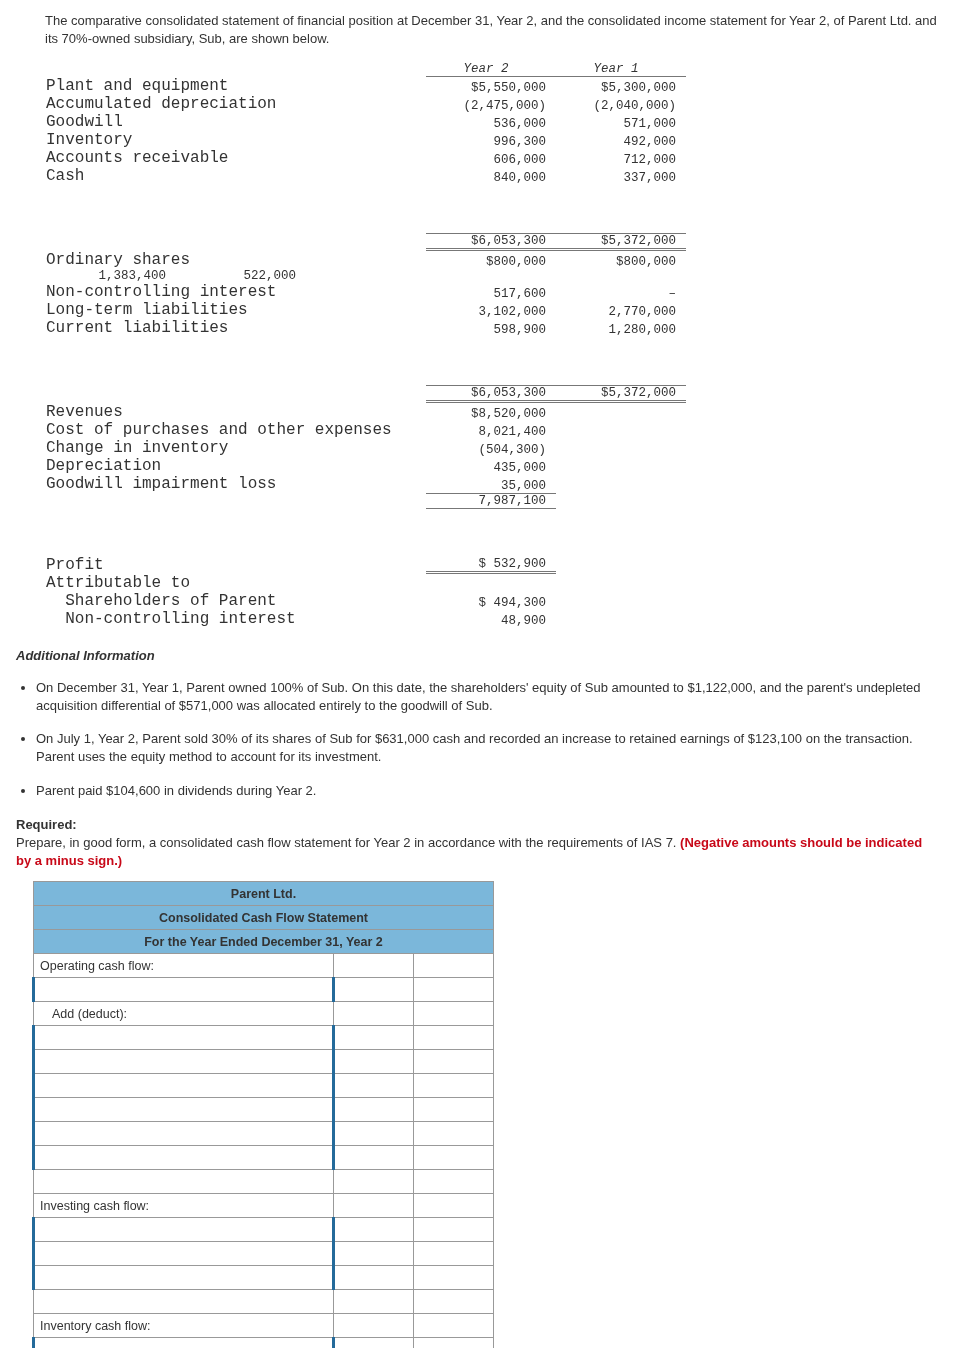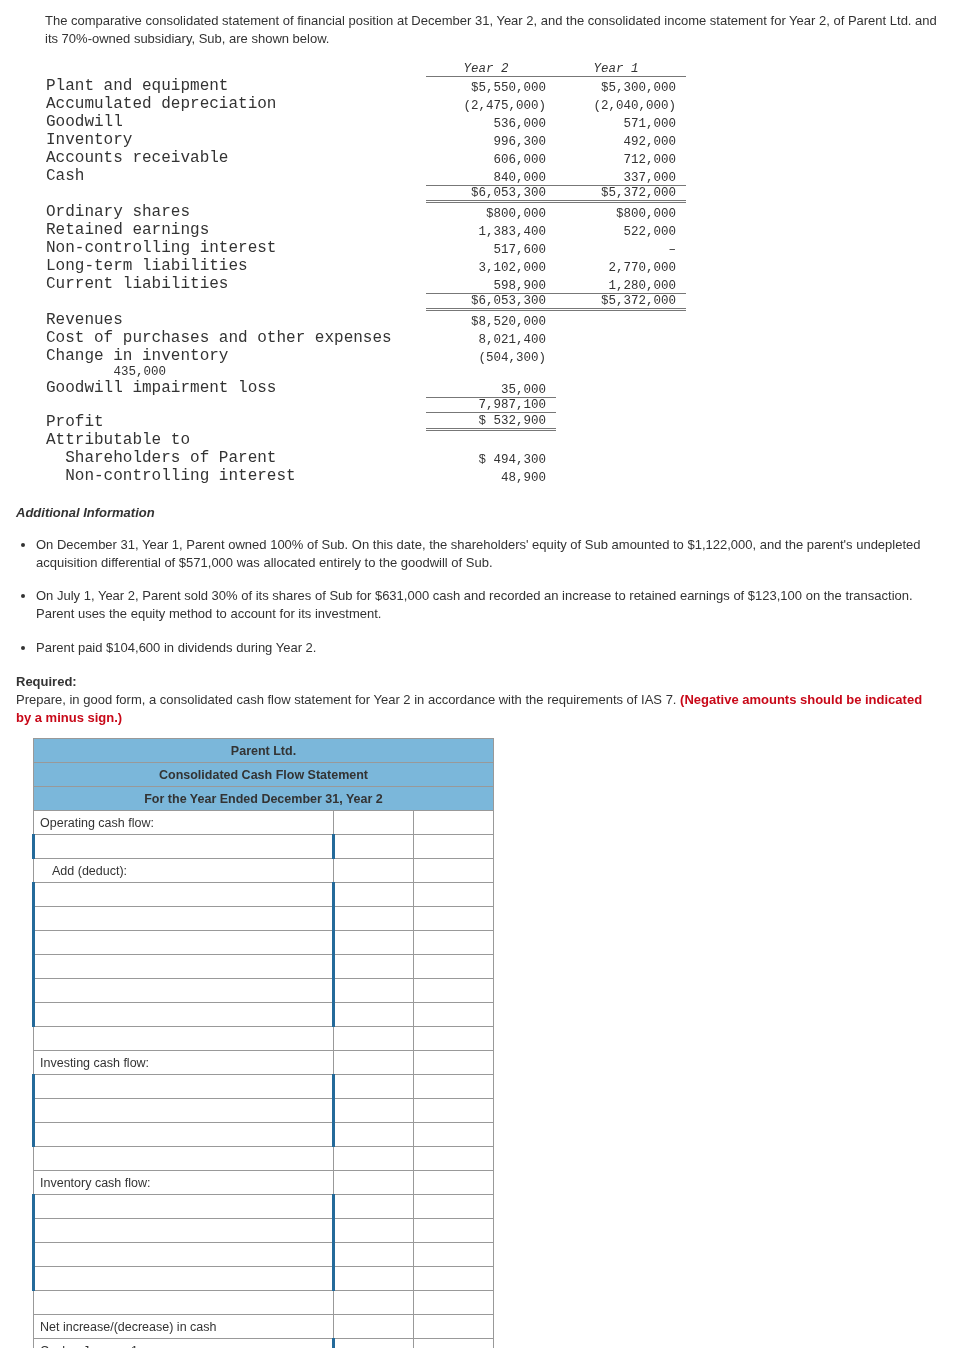--- a/index.html
+++ b/index.html
@@ -47,21 +47,21 @@
     width: 80px;
   }
 
   
   .st-wrap { margin-left: 30px; margin-bottom: 20px; width: 720px; }
   .st-row { display: flex; align-items: flex-end; }
   .st-label { flex: 0 0 380px; font-family: "Courier New", monospace; font-size: 16px; white-space: pre; }
   .st-col   { flex: 0 0 130px; font-family: "Courier New", monospace; font-size: 12.5px; text-align: right; padding-right: 10px; }
   .st-head  { font-style: italic; text-align: center; }
   .single   { border-top: 1px solid #777; }
-  .dblbot   { border-bottom: 3px double #777; }
+  .dblbot   { border-bottom: 3px double #777; margin-top: 48px; }
   .singlebot{ border-bottom: 1px solid #777; }
 </style>
 </head>
 <body>
 
 <div class="intro">The comparative consolidated statement of financial position at December 31, Year 2, and the consolidated income statement for Year 2, of Parent Ltd. and its 70%-owned subsidiary, Sub, are shown below.</div>
 
 <div class="st-wrap">
 
   <div class="st-row">
@@ -108,21 +108,20 @@
     <div class="st-col single dblbot">$5,372,000</div>
   </div>
 
   <div id="block2">
       <div class="st-row">
         <div class="st-label">Ordinary shares</div>
         <div class="st-col">$800,000</div>
         <div class="st-col">$800,000</div>
       </div>
       <div class="st-row">
-        <div class="st-label">Retained earnings</div>
         <div class="st-col">1,383,400</div>
         <div class="st-col">522,000</div>
       </div>
       <div class="st-row">
         <div class="st-label">Non-controlling interest</div>
         <div class="st-col">517,600</div>
         <div class="st-col">–</div>
       </div>
       <div class="st-row">
         <div class="st-label">Long-term liabilities</div>
@@ -151,20 +150,21 @@
         <div class="st-label">Cost of purchases and other expenses</div>
         <div class="st-col">8,021,400</div>
         <div class="st-col"></div>
       </div>
       <div class="st-row">
         <div class="st-label">Change in inventory</div>
         <div class="st-col">(504,300)</div>
         <div class="st-col"></div>
       </div>
       <div class="st-row">
+        <div class="st-label">Depreciation</div>
         <div class="st-col">435,000</div>
         <div class="st-col"></div>
       </div>
       <div class="st-row">
         <div class="st-label">Goodwill impairment loss</div>
         <div class="st-col">35,000</div>
         <div class="st-col"></div>
       </div>
     </div>
   <div class="st-row">

